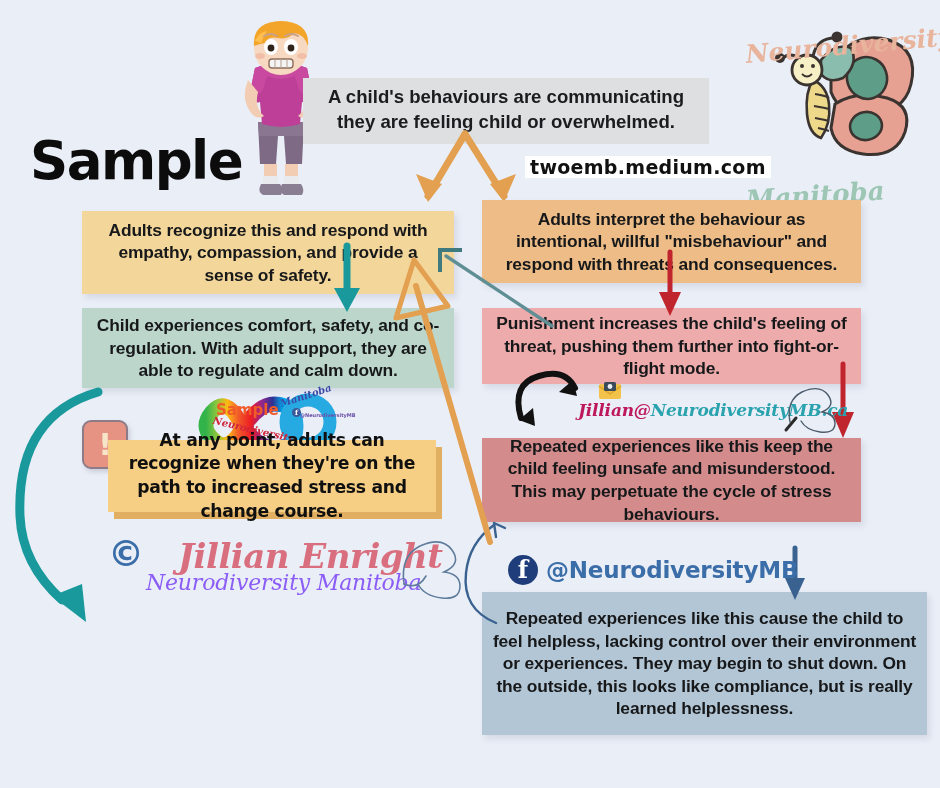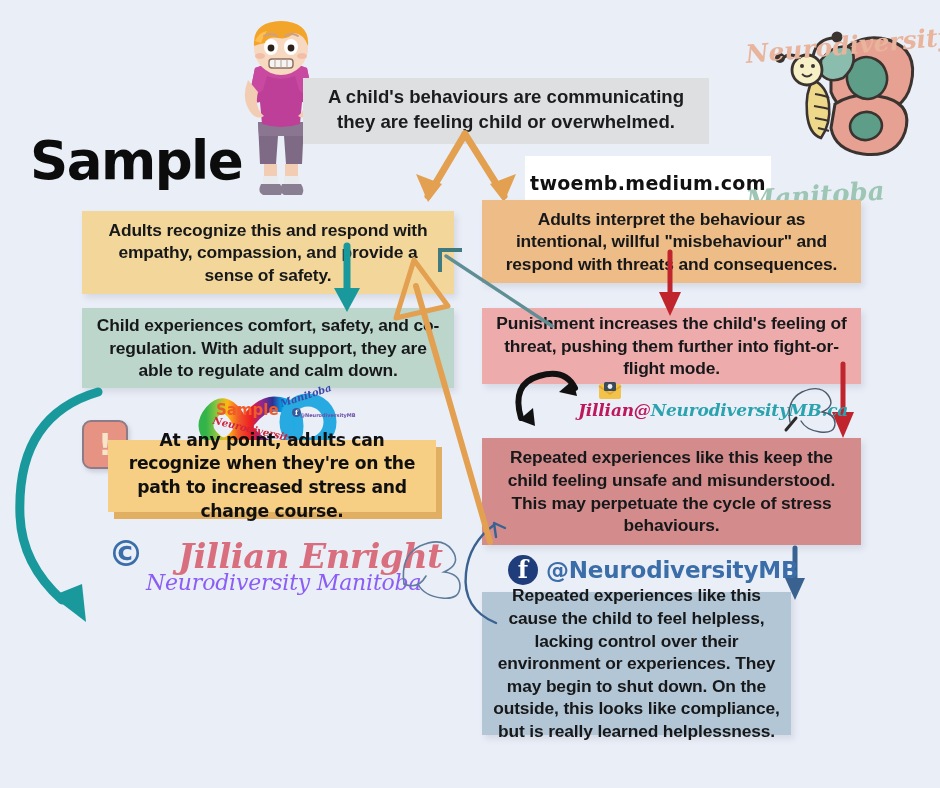--- a/index.html
+++ b/index.html
@@ -58,21 +58,21 @@
   }
 
   
   .medium-chip{
     background:#ffffff;
     color:#111;
     font-family:"DejaVu Sans", sans-serif;
     font-weight:bold;
     font-size:19px;
     letter-spacing:.3px;
-    padding:16px 5px;
+    padding:0 5px;
     white-space:nowrap;
   }
   .brand-neuro{
     font-family:"DejaVu Serif", serif;font-style:italic;
     color:#e8b49c;font-size:25px;font-weight:bold;
     transform:rotate(-5deg);transform-origin:left bottom;
     white-space:nowrap;
   }
   .brand-manitoba{
     font-family:"DejaVu Serif", serif;font-style:italic;
@@ -231,23 +231,23 @@
     <svg width="34" height="70" viewBox="0 0 34 70">
       <path d="M17 0 L17 48" stroke="#19999c" stroke-width="7" stroke-linecap="round" fill="none"></path>
       <path d="M17 66 L4 42 L30 42 Z" fill="#19999c"></path>
     </svg>
   </div>
 
   <div class="abs flowbox c-orange shadowed" style="left:482px;top:200px;width:379px;height:83px;">Adults interpret the behaviour as intentional, willful "misbehaviour" and respond with threats and consequences.</div>
 
   <div class="abs flowbox c-pinklt shadowed" style="left:482px;top:308px;width:379px;height:76px;">Punishment increases the child's feeling of threat, pushing them further into fight-or-flight mode.</div>
 
-  <div class="abs flowbox c-pinkmd shadowed" style="left:482px;top:438px;width:379px;height:107px;">Repeated experiences like this keep the child feeling unsafe and misunderstood. This may perpetuate the cycle of stress behaviours.</div>
-
-  <div class="abs flowbox c-bluegry shadowed" style="left:482px;top:592px;width:309px;height:143px;">Repeated experiences like this cause the child to feel helpless, lacking control over their environment or experiences. They may begin to shut down. On the outside, this looks like compliance, but is really learned helplessness.</div>
+  <div class="abs flowbox c-pinkmd shadowed" style="left:482px;top:438px;width:379px;height:84px;">Repeated experiences like this keep the child feeling unsafe and misunderstood. This may perpetuate the cycle of stress behaviours.</div>
+
+  <div class="abs flowbox c-bluegry shadowed" style="left:482px;top:592px;width:445px;height:143px;">Repeated experiences like this cause the child to feel helpless, lacking control over their environment or experiences. They may begin to shut down. On the outside, this looks like compliance, but is really learned helplessness.</div>
 
   <div class="abs" style="left:655px;top:252px;width:30px;height:70px;">
     <svg width="30" height="70" viewBox="0 0 30 70">
       <path d="M15 0 L15 46" stroke="#c0242c" stroke-width="5" stroke-linecap="round" fill="none"></path>
       <path d="M15 64 L4 40 L26 40 Z" fill="#c0242c"></path>
     </svg>
   </div>
 
   <div class="abs" style="left:828px;top:364px;width:30px;height:80px;">
     <svg width="30" height="80" viewBox="0 0 30 80">

